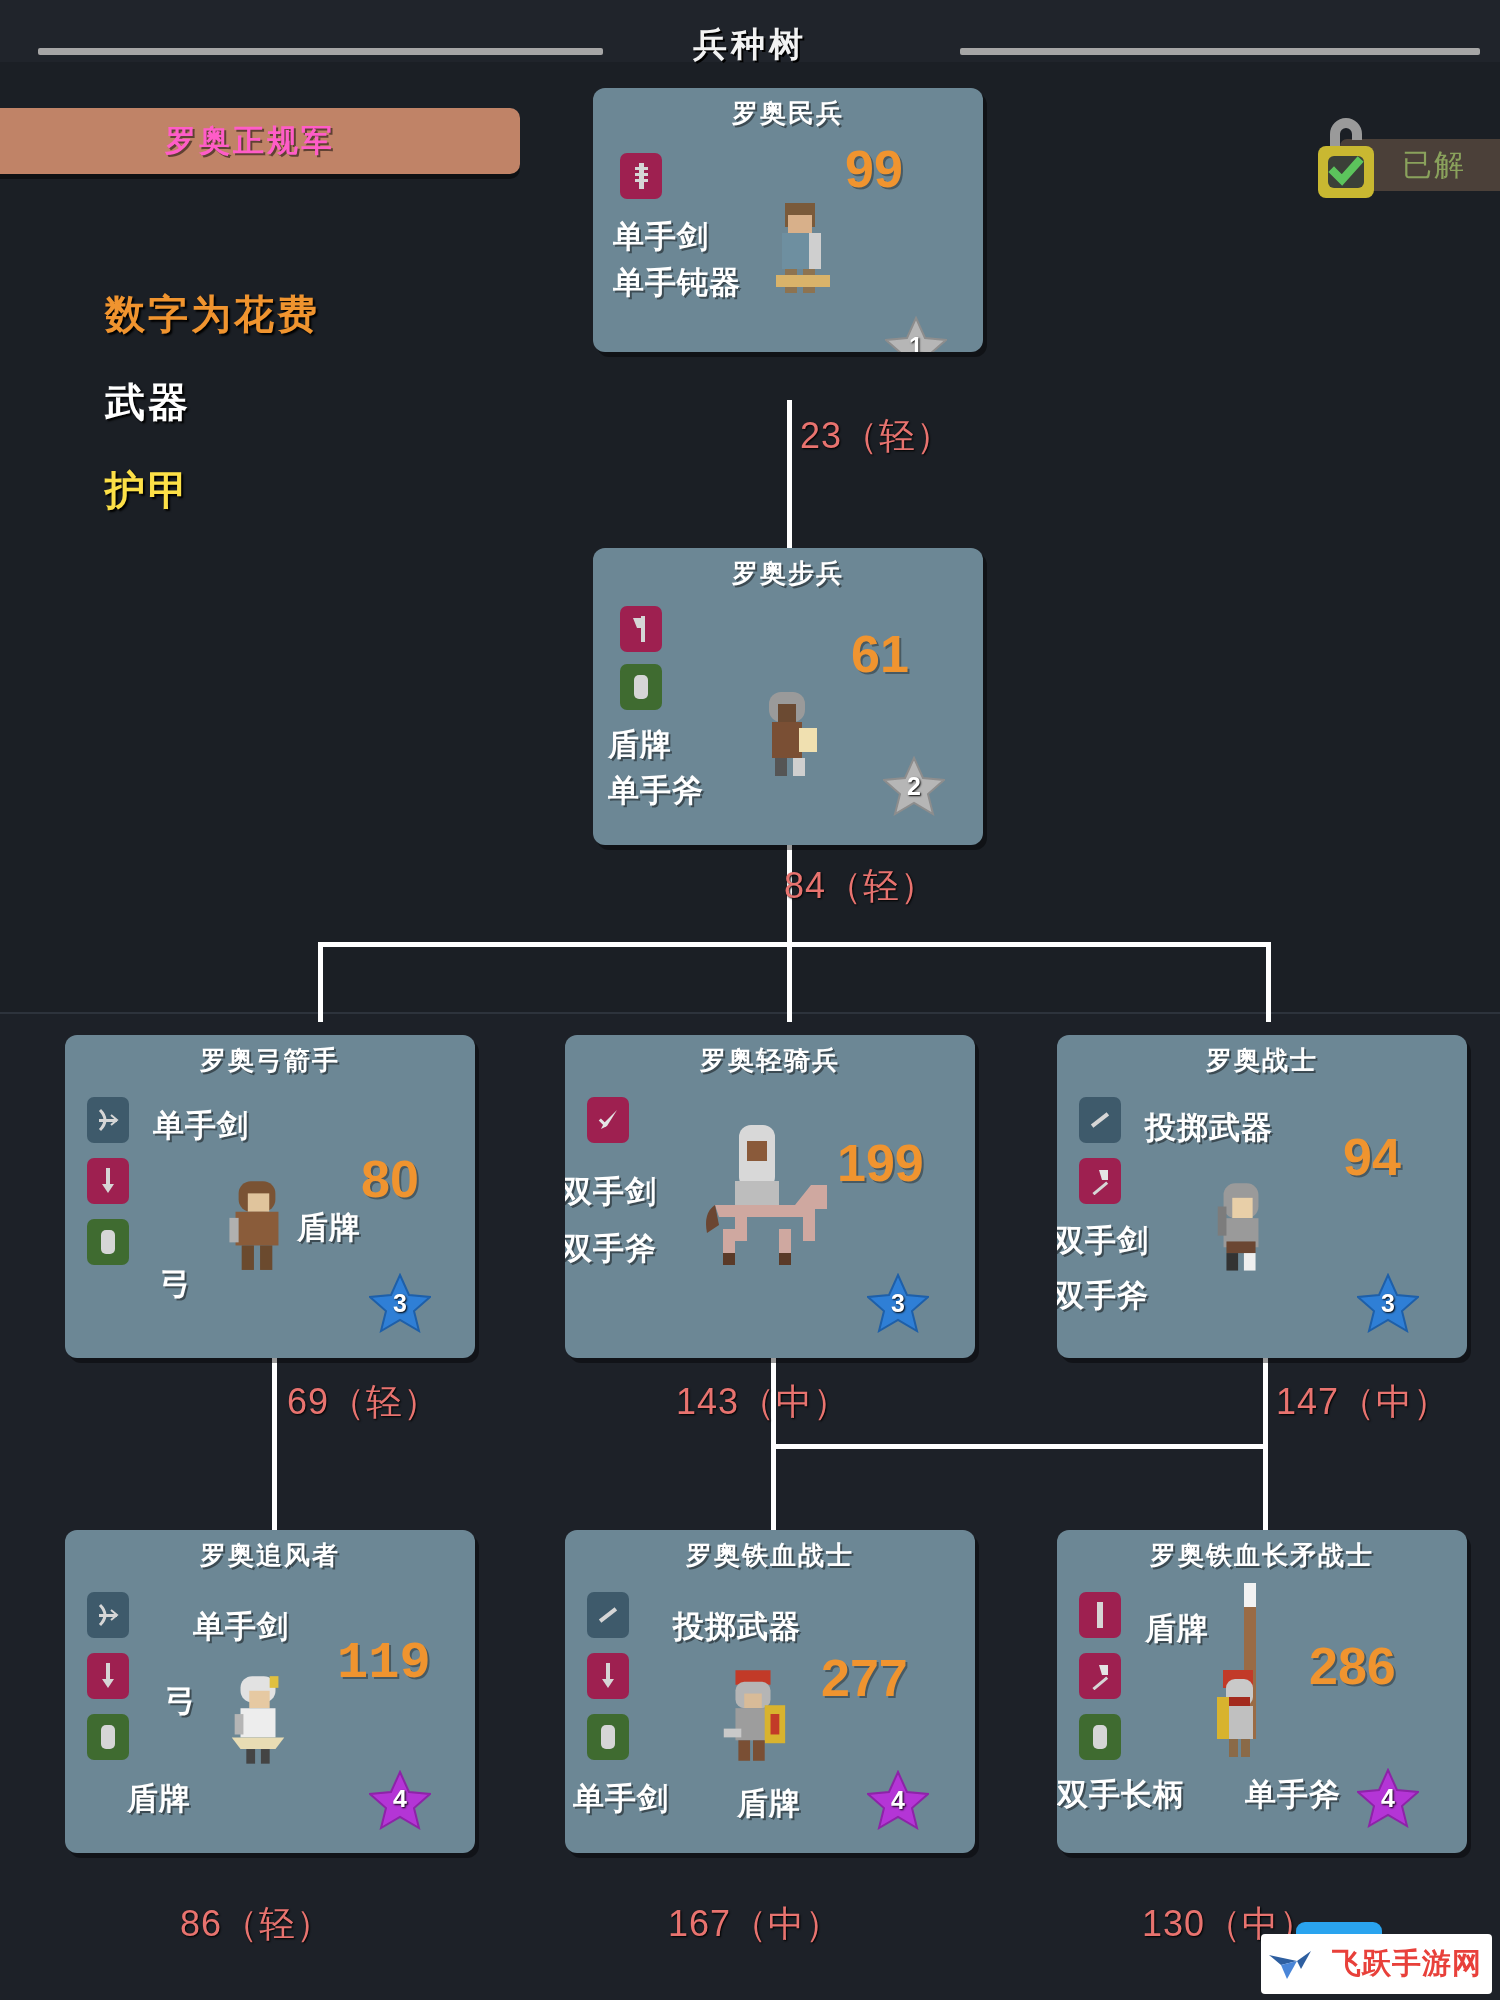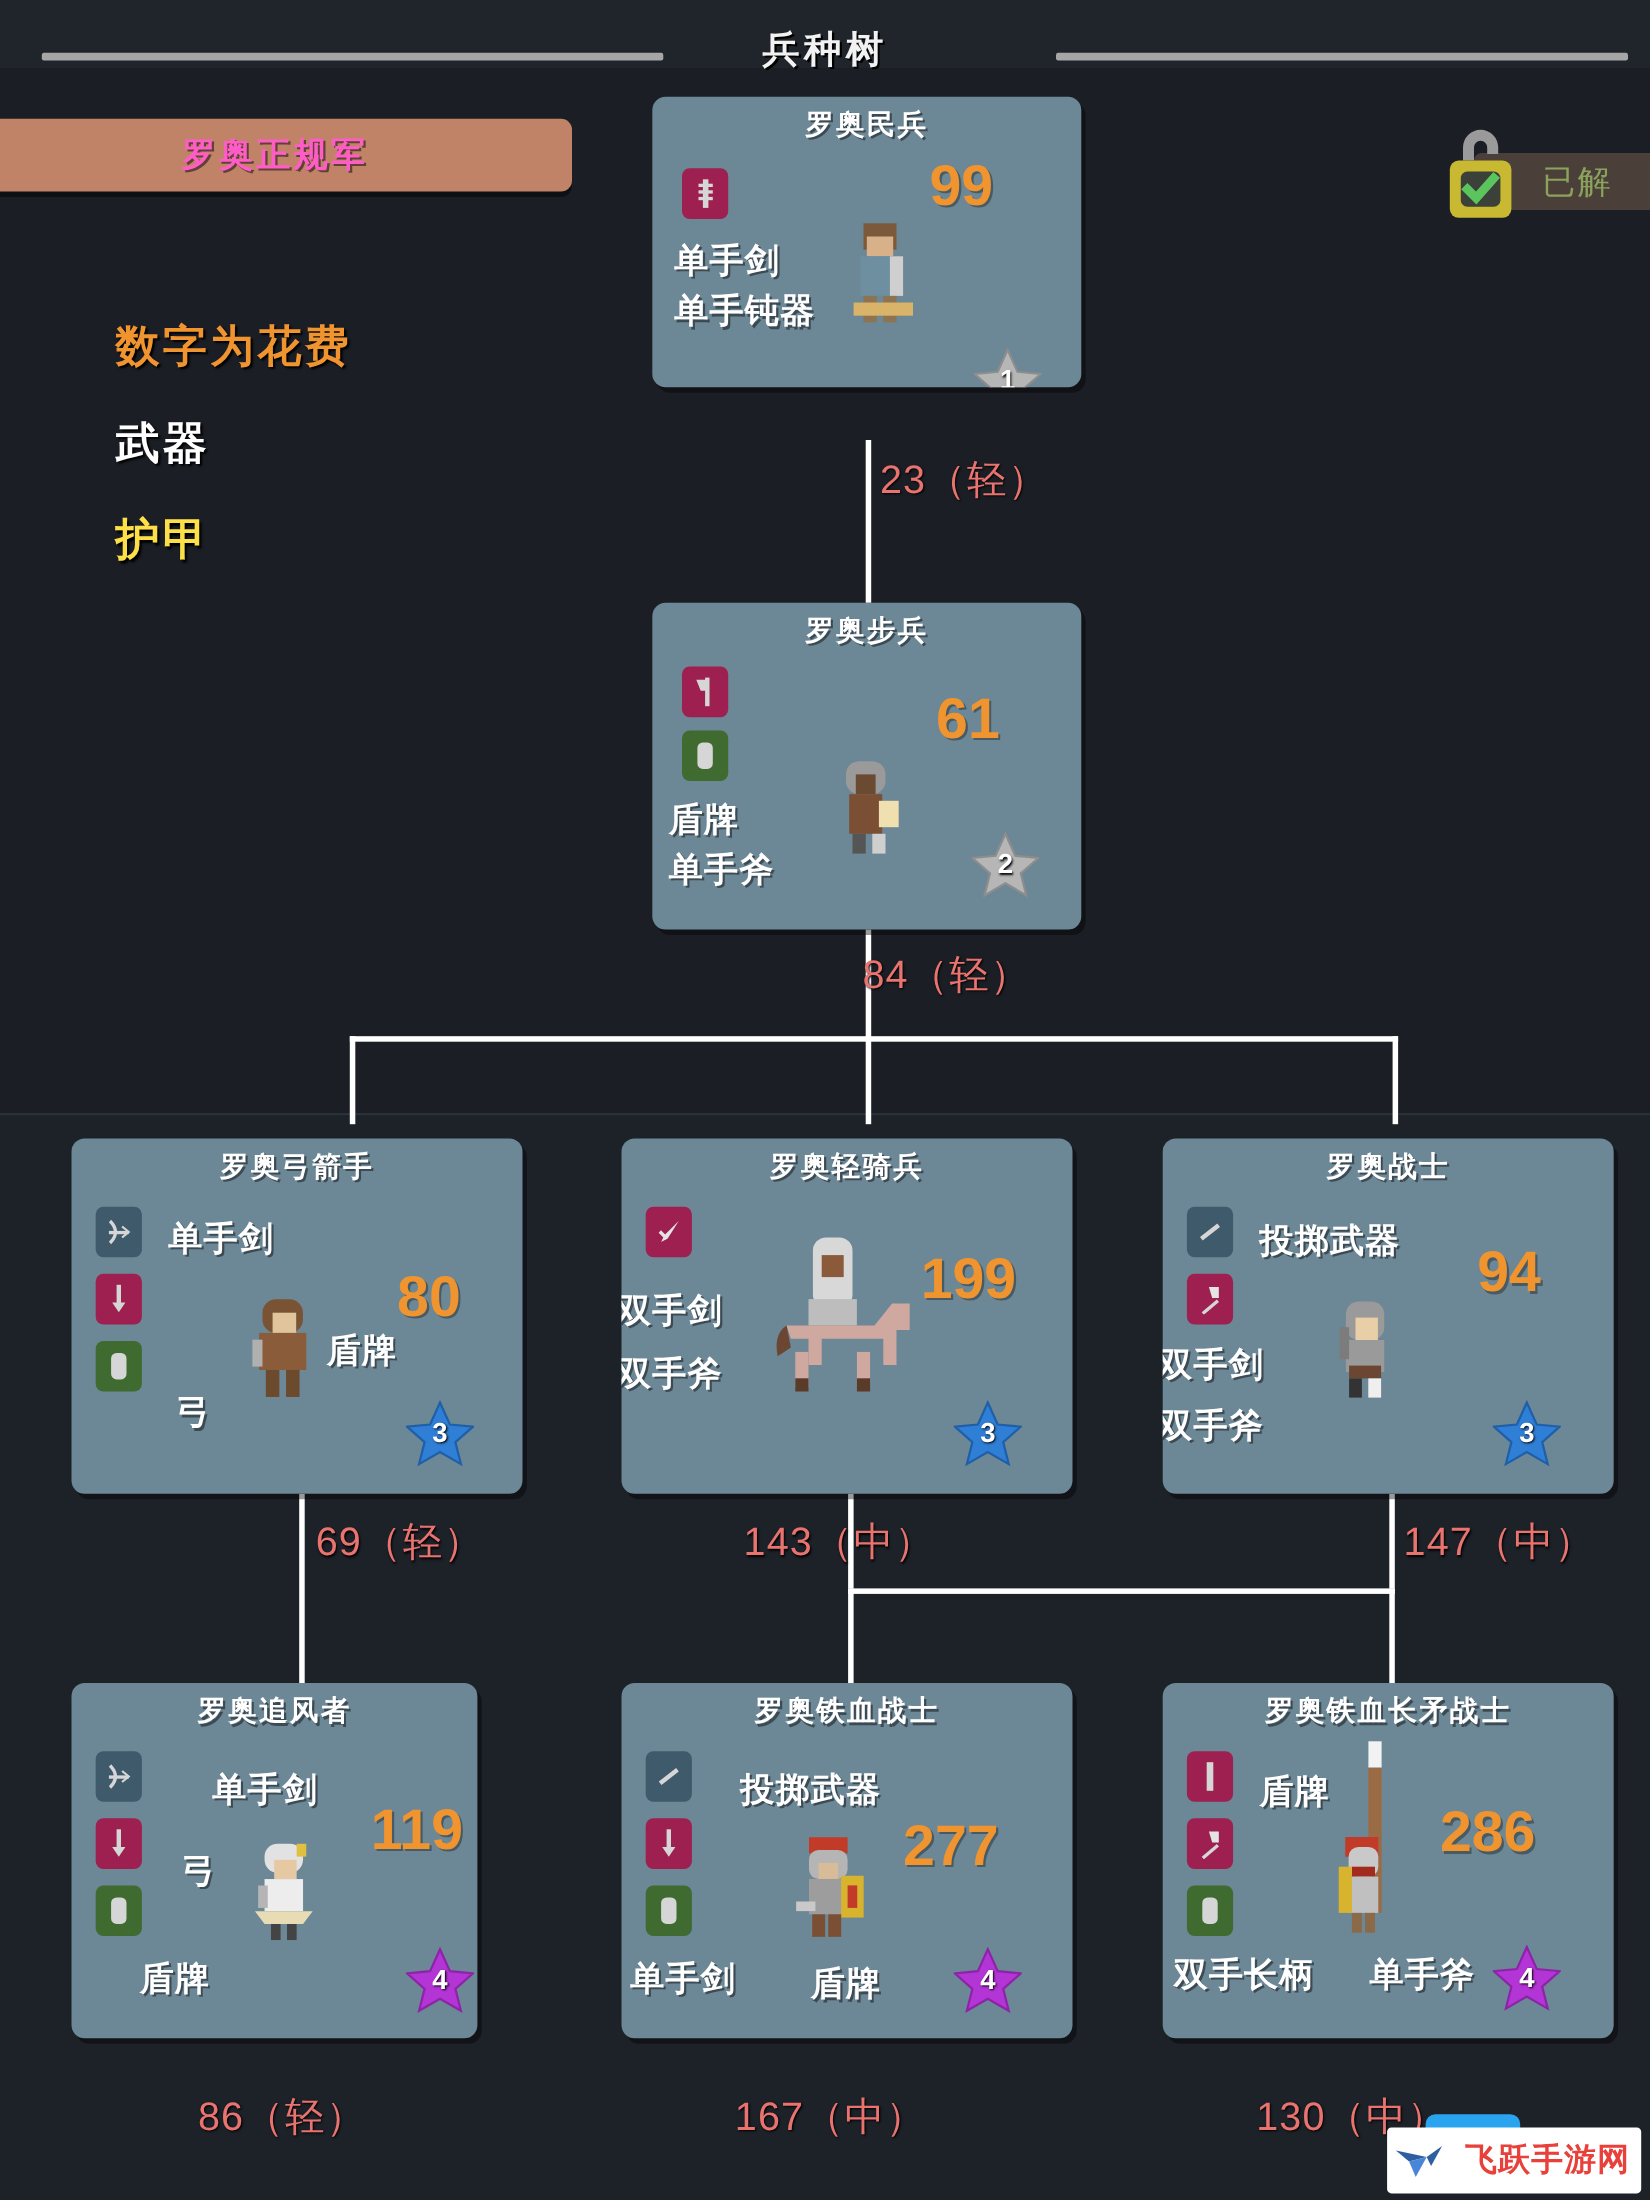--- a/index.html
+++ b/index.html
@@ -342,21 +342,21 @@
   </svg>
   <div class="cost" style="left:286px;top:96px;">94</div>
   <div class="star" style="left:300px;top:238px;">
     <svg width="62" height="60" viewBox="0 0 62 60">
         <polygon points="31,2 40,22 61,24 45,38 50,58 31,47 12,58 17,38 1,24 22,22" fill="#2f7fd6" stroke="#1e5fa8" stroke-width="2"></polygon>
       </svg>
     <span class="star-num">3</span>
   </div>
 </div>
 
-<div class="card" style="left:65px;top:1530px;width:369px;height:323px;">
+<div class="card" style="left:65px;top:1530px;width:410px;height:323px;font-family:Liberation Mono, monospace;">
   <div class="card-title">罗奥追风者</div>
   <div class="slot blue" style="left:22px;top:62px;">
     <svg width="26" height="26" viewBox="0 0 26 26">
         <path d="M5 3 q10 10 0 20" stroke="#d6d6d6" stroke-width="3" fill="none"></path>
         <rect x="4" y="12" width="18" height="3" fill="#d6d6d6"></rect>
         <path d="M16 8 l6 5 l-6 5" stroke="#d6d6d6" stroke-width="2" fill="none"></path>
       </svg>
   </div>
   <div class="slot crimson" style="left:22px;top:123px;">
     <svg width="20" height="30" viewBox="0 0 20 30">
@@ -444,21 +444,21 @@
         <rect x="3" y="20" width="18" height="3" transform="rotate(-40 12 21)" fill="#d6d6d6"></rect>
         <path d="M11 3 h9 v10 h-6 z" fill="#e4e4e4"></path>
       </svg>
   </div>
   <div class="slot green" style="left:22px;top:184px;">
     <svg width="20" height="28" viewBox="0 0 20 28">
         <rect x="3" y="2" width="14" height="24" rx="5" fill="#d6d6d6"></rect>
       </svg>
   </div>
   <div class="wlabel" style="left:88px;top:78px;">盾牌</div>
-  <div class="wlabel" style="left:10px;top:244px;">双手长柄</div>
+  <div class="wlabel" style="left:0;top:244px;">双手长柄</div>
   <div class="wlabel" style="left:188px;top:244px;">单手斧</div>
   <svg class="sprite" style="left:148px;top:40px;" width="72" height="200" viewBox="0 0 24 66">
     <rect x="13" y="4" width="4" height="8" fill="#f2f2f2"></rect>
       <rect x="13" y="12" width="4" height="44" fill="#9a6b45"></rect>
     <path d="M6 33 h10 v6 h-10 z" fill="#c23a28"></path>
       <rect x="7" y="36" width="9" height="9" rx="3" fill="#c9c9c9"></rect>
     <rect x="8" y="42" width="7" height="3" fill="#a32a1e"></rect>
     <rect x="7" y="45" width="9" height="11" fill="#c0c0c0"></rect>
     <rect x="4" y="42" width="4" height="14" fill="#d8b32e"></rect>
     <rect x="8" y="56" width="3" height="6" fill="#8a6a48"></rect>

